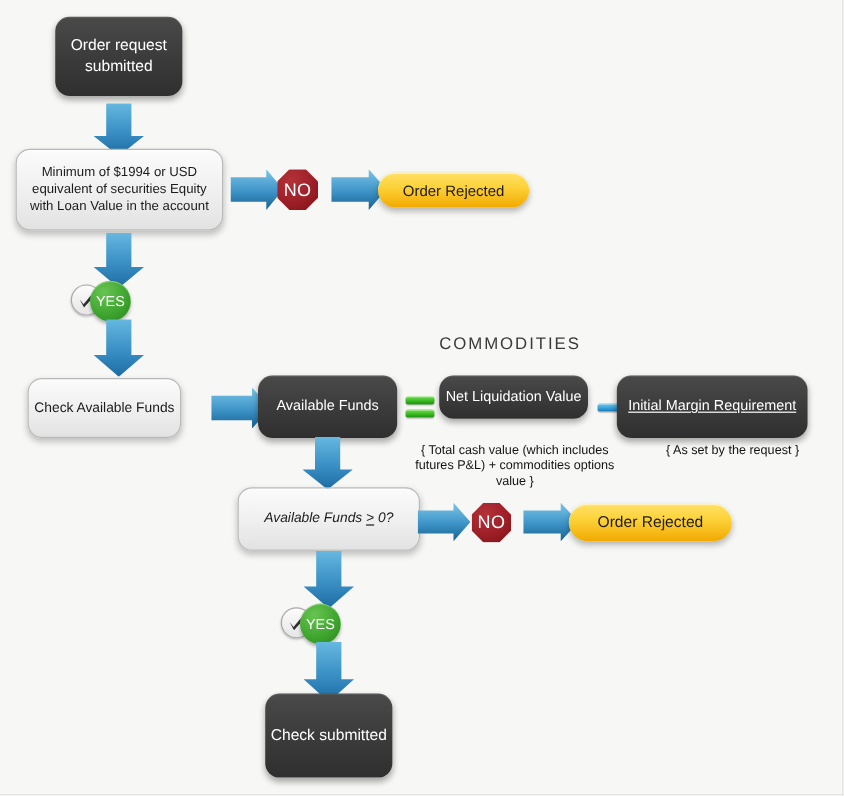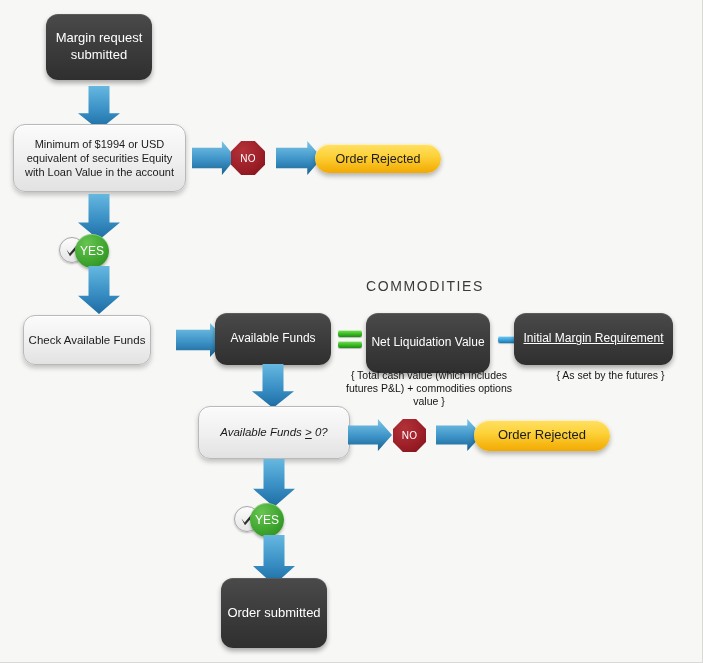--- a/index.html
+++ b/index.html
@@ -68,21 +68,21 @@
 
   
   .octagon {
     position: absolute;
     display: flex;
     align-items: center;
     justify-content: center;
     background: radial-gradient(circle at 35% 28%, #b3323a 0%, #9d1f27 55%, #7e1219 100%);
     color: #ffffff;
     clip-path: polygon(30% 0%, 70% 0%, 100% 30%, 100% 70%, 70% 100%, 30% 100%, 0% 70%, 0% 30%);
-    font-size: 10px;
+    font-size: 15px;
     letter-spacing: .3px;
     filter: drop-shadow(0 2px 2px rgba(0,0,0,0.3));
   }
 
   
   .yes-group { position: absolute; }
   .check-circle {
     position: absolute;
     left: 0; top: 3px;
     width: 26px; height: 26px;
@@ -130,21 +130,21 @@
     line-height: 1.25;
     text-align: center;
   }
 </style>
 </head>
 <body>
 
 <div id="canvas">
 
   <div class="node dark" style="left:46px; top:14px; width:106px; height:66px; font-size:13px;">
-    <span>Margin request submitted</span>
+    <span>Order request submitted</span>
   </div>
 
   <div class="arrow-down" style="left:78px; top:86px; width:42px; height:44px;
               clip-path: polygon(25% 0%, 75% 0%, 75% 62%, 100% 62%, 50% 100%, 0% 62%, 25% 62%);"></div>
 
   <div class="node light" style="left:13px; top:124px; width:173px; height:68px; font-size:11px; padding:4px 8px;">
     <span>Minimum of $1994 or USD equivalent of securities Equity with Loan Value in the account</span>
   </div>
 
   <div class="arrow-right" style="left:192px; top:141px; width:44px; height:34px;
@@ -191,37 +191,37 @@
 
   <div class="node dark" style="left:215px; top:313px; width:116px; height:52px; font-size:12px;">
     <span>Available Funds</span>
   </div>
 
   <div class="op op-eq" style="left:338px; top:326px; width:24px; height:26px;" aria-label="equals">
     <div class="op-bar"></div>
     <div class="op-bar"></div>
   </div>
 
-  <div class="node dark" style="left:366px; top:313px; width:124px; height:60px; font-size:12px;">
+  <div class="node dark" style="left:366px; top:313px; width:124px; height:36px; font-size:12px;">
     <span>Net Liquidation Value</span>
   </div>
 
   <div class="op op-minus" style="left:498px; top:334px; width:24px; height:10px;" aria-label="minus">
     <div class="op-bar"></div>
   </div>
 
   <div class="node dark" style="left:514px; top:313px; width:159px; height:52px; font-size:12px;text-decoration:underline;">
     <span>Initial Margin Requirement</span>
   </div>
 
   <div class="caption" style="left:341px; top:369px; width:176px;">
     <span>{ Total cash value (which includes futures P&amp;L) + commodities options value }</span>
   </div>
   <div class="caption" style="left:528px; top:369px; width:165px;">
-    <span>{ As set by the futures }</span>
+    <span>{ As set by the request }</span>
   </div>
 
   <div class="arrow-down" style="left:252px; top:364px; width:42px; height:44px;
               clip-path: polygon(25% 0%, 75% 0%, 75% 62%, 100% 62%, 50% 100%, 0% 62%, 25% 62%);"></div>
 
   <div class="node light" style="left:198px; top:406px; width:152px; height:53px; font-size:11.5px;font-style:italic;">
     <span>
       
       <span>Available Funds </span><span style="text-decoration:underline; text-underline-offset:2px;">&gt;</span><span> 0?</span>
     </span>
@@ -252,16 +252,16 @@
     </div>
     <div class="yes-circle">
       <span>YES</span>
     </div>
   </div>
 
   <div class="arrow-down" style="left:253px; top:535px; width:42px; height:50px;
               clip-path: polygon(25% 0%, 75% 0%, 75% 62%, 100% 62%, 50% 100%, 0% 62%, 25% 62%);"></div>
 
   <div class="node dark" style="left:221px; top:578px; width:106px; height:70px; font-size:13px;">
-    <span>Order submitted</span>
+    <span>Check submitted</span>
   </div>
 
 </div>
 
 </body></html>

